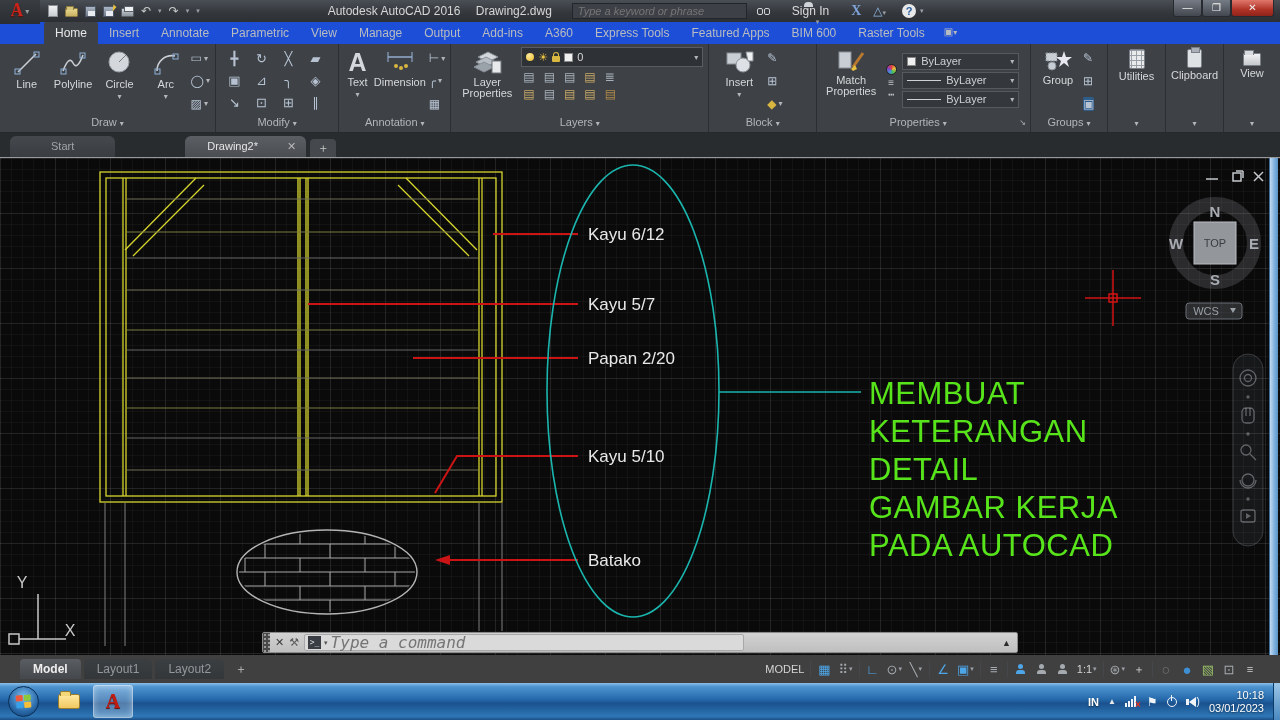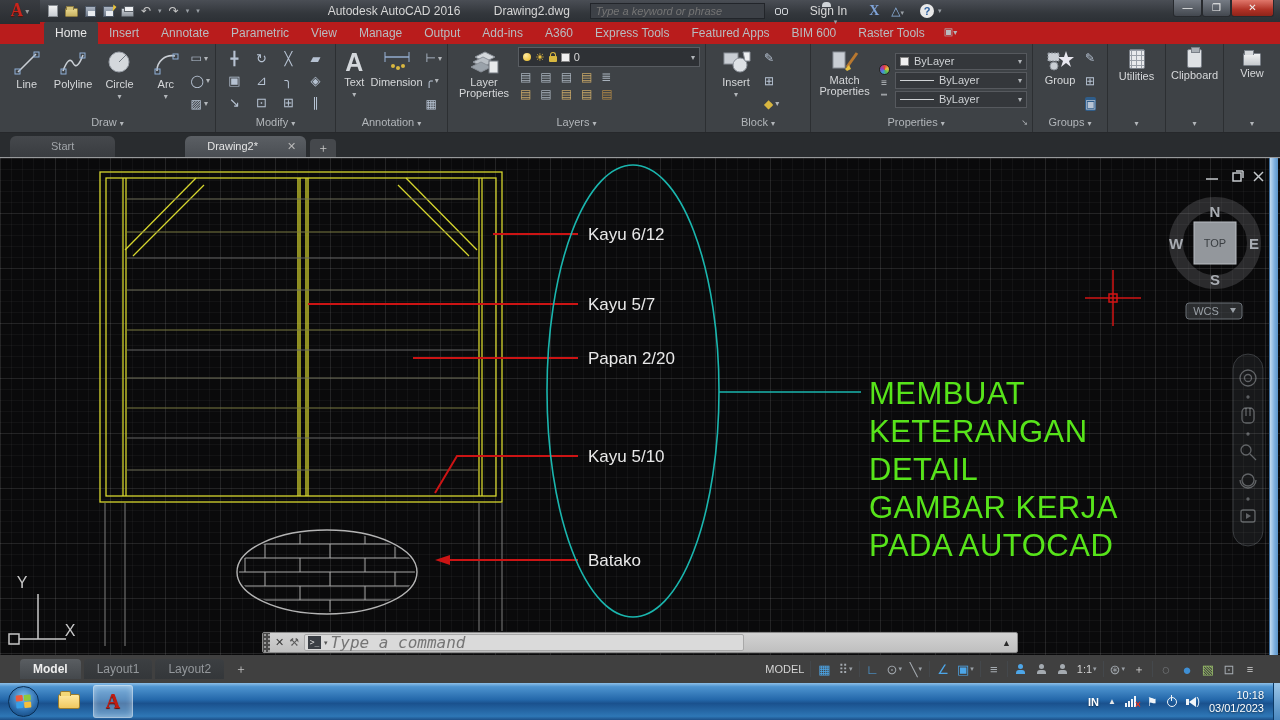--- a/index.html
+++ b/index.html
@@ -21,42 +21,42 @@
   .ic-folder::before { content:""; position:absolute; top:-3px; left:0; width:6px; height:3px; background:#d8c67c; border:1px solid #8d7c42; border-bottom:none; }
   .ic-save { width:11px; height:11px; background:linear-gradient(180deg,#aab4c2,#717c8c); border:1px solid #4c5664; }
   .ic-save::after { content:""; position:absolute; left:2px; bottom:0; width:7px; height:5px; background:#e8ecf0; }
   .ic-pencil::before { content:""; position:absolute; right:-2px; top:-2px; width:0; height:0;
     border-left:4px solid transparent; border-top:6px solid #e8c23a; transform:rotate(40deg); }
   .ic-print { width:13px; height:9px; background:linear-gradient(180deg,#cfd4da,#8f969e); border:1px solid #5b6168; border-radius:1px; margin-top:3px; }
   .ic-print::before { content:""; position:absolute; top:-3px; left:2px; width:8px; height:4px; background:#eef0f2; border:1px solid #5b6168; }
   .qat-arrow { color:#c8c8c8; font-size:12px; line-height:10px; }
   .qat-caret { color:#9aa0a6; font-size:7px; }
   .tb-title { flex:0 0 auto; margin-left:120px; color:#d6d6d6; font-size:12px; white-space:nowrap; }
-  .tb-title b { font-weight:normal; margin-left:30px; }
+  .tb-title b { font-weight:normal; margin-left:12px; }
   .tb-search { margin-left:20px; display:flex; align-items:center; }
   .tb-search input { width:175px; height:16px; background:#3d4147; border:1px solid #22252a; color:#9aa0a6;
     font-style:italic; font-size:11px; padding:0 5px; font-family:"Liberation Sans",sans-serif; }
   .binoc { display:inline-flex; margin:0 8px 0 10px; }
   .binoc i { width:6px; height:7px; border:1.5px solid #d0d4d8; border-radius:2px; display:inline-block; }
   .binoc i + i { margin-left:1px; }
   .person { width:8px; height:8px; position:relative; margin-right:5px; }
   .person::before { content:""; position:absolute; top:-2px; left:2px; width:5px; height:5px; border-radius:50%; background:#d0d4d8; }
   .person::after { content:""; position:absolute; bottom:-3px; left:0; width:9px; height:5px; border-radius:4px 4px 0 0; background:#d0d4d8; }
   .signin { display:flex; align-items:center; font-size:12px; color:#dadada; margin-left:14px;flex-direction:column; }
   .tb-x { color:#7fa3d8; font-weight:bold; font-size:14px; margin-left:22px; font-family:"Liberation Serif",serif; }
   .tb-tri { color:#8fb4e0; font-size:12px; margin-left:12px; }
   .tb-help { width:14px; height:14px; border-radius:50%; background:#e8e8e8; color:#2c5f9e; font-weight:bold;
     font-size:11px; text-align:center; line-height:14px; margin-left:16px; }
   .winbtns { position:absolute; right:6px; top:0; display:flex; }
   .winbtn { width:29px; height:17px; background:linear-gradient(180deg,#757b84,#43484f); border:1px solid #272a2e;
     border-top:none; border-radius:0 0 3px 3px; color:#f0f0f0; font-size:10px; text-align:center; line-height:15px; }
   .winbtn.close { width:43px; background:linear-gradient(180deg,#e0776b,#b03226 60%,#8e241a); }
 
   
-  .ribbontabs { height:22px; background:#b91c1c; display:flex; align-items:flex-end; padding-left:44px; }
+  .ribbontabs { height:22px; background:#1d4ed8; display:flex; align-items:flex-end; padding-left:44px; }
   .rtab { padding:0 11px; height:22px; line-height:22px; font-size:12px; color:#b8bcc0; }
   .rtab.active { background:#3e4246; color:#e8e8e8; border-radius:2px 2px 0 0; }
   .rtab-ic { margin-left:8px; color:#b8bcc0; font-size:10px; height:22px; line-height:20px; }
 
   
   .ribbon { height:89px; background:#3e4246; display:flex; border-bottom:1px solid #26282b; }
   .panel { display:flex; flex-direction:column; border-right:1px solid #2c2f32; }
   .panel-body { flex:1; display:flex; align-items:stretch; padding:3px 5px 0 5px; gap:3px; }
   .panel-footer { height:17px; text-align:center; color:#b2b6ba; font-size:11px; line-height:15px; }
   .caret { font-size:8px; color:#b2b6ba; }
@@ -72,21 +72,21 @@
   .layercombo { height:20px; background:#2e3135; border:1px solid #595d62; display:flex; align-items:center;
     gap:4px; padding:0 4px; color:#d8d8d8; font-size:11px; width:182px; }
   .bulb { width:8px; height:8px; border-radius:50%; background:radial-gradient(circle at 35% 30%,#ffe9a0,#e8b820); }
   .sun { color:#e8c040; font-size:11px; }
   .lock { width:8px; height:6px; background:#d8b840; border-radius:1px; position:relative; margin-top:3px; }
   .lock::before { content:""; position:absolute; top:-4px; left:1px; width:4px; height:4px; border:1.5px solid #d8b840; border-bottom:none; border-radius:3px 3px 0 0; }
   .swatch { width:9px; height:9px; background:#f0f0f0; border:1px solid #888; }
   .lrow { display:flex; gap:9px; padding:3px 2px 0 2px; font-size:12px; }
   .lrow span { color:#a8b2bc; }
   .combo { height:17px; background:#34373b; border:1px solid #56595e; display:flex; align-items:center;
-    gap:5px; padding:0 4px; color:#cfd2d5; font-size:11px; width:132px; margin-bottom:2px; }
+    gap:5px; padding:0 4px; color:#cfd2d5; font-size:11px; width:117px; margin-bottom:2px; }
   .combo .line { flex:0 0 34px; height:1px; background:#cfd2d5; }
   .combo .sp { flex:1; }
   .minicol { display:flex; flex-direction:column; justify-content:center; gap:4px; align-items:center; width:16px; }
   .cwheel { width:11px; height:11px; border-radius:50%; background:conic-gradient(#e04040,#e8c040,#50c050,#4090e0,#9040c0,#e04040); border:1px solid #222; }
   .minicol span { color:#c0c4c8; font-size:10px; line-height:8px; }
   .ic-calc { width:16px; height:20px; background:#e8eaec; border:1px solid #7a8088; border-radius:2px;
     background-image:linear-gradient(#9aa0a8 1px,transparent 1px),linear-gradient(90deg,#9aa0a8 1px,transparent 1px);
     background-size:5px 5px; background-position:1px 5px; }
   .ic-clip { width:15px; height:19px; background:#dfe2e5; border:1px solid #7a8088; border-radius:2px; position:relative; }
   .ic-clip::before { content:""; position:absolute; top:-3px; left:3px; width:7px; height:4px; background:#aab0b6; border:1px solid #7a8088; }

